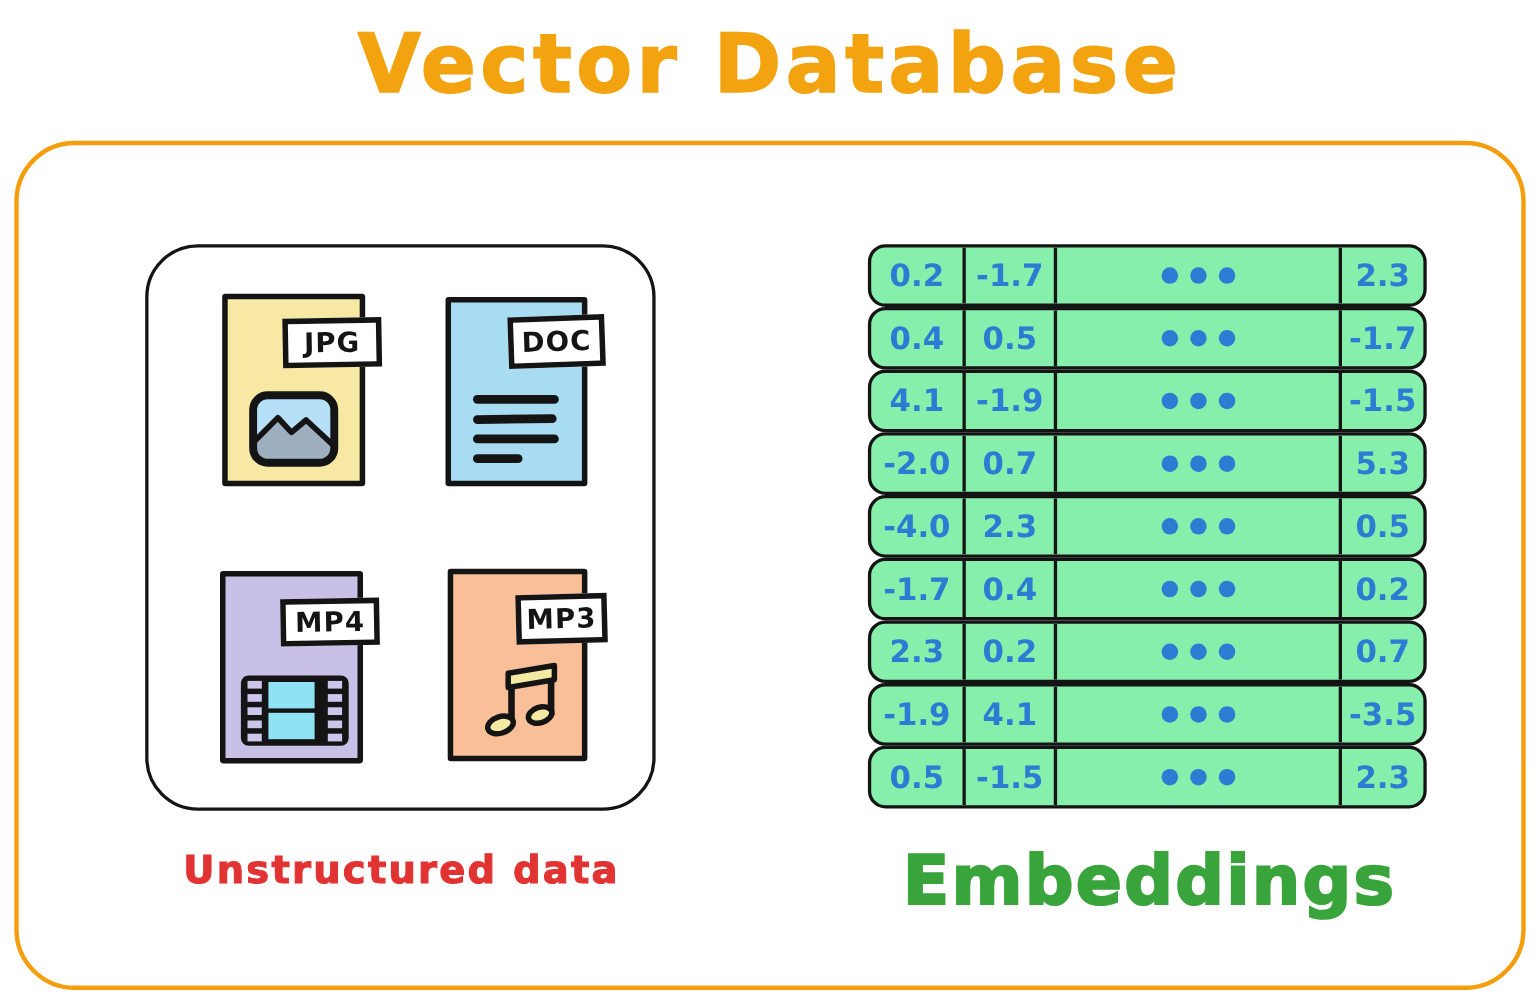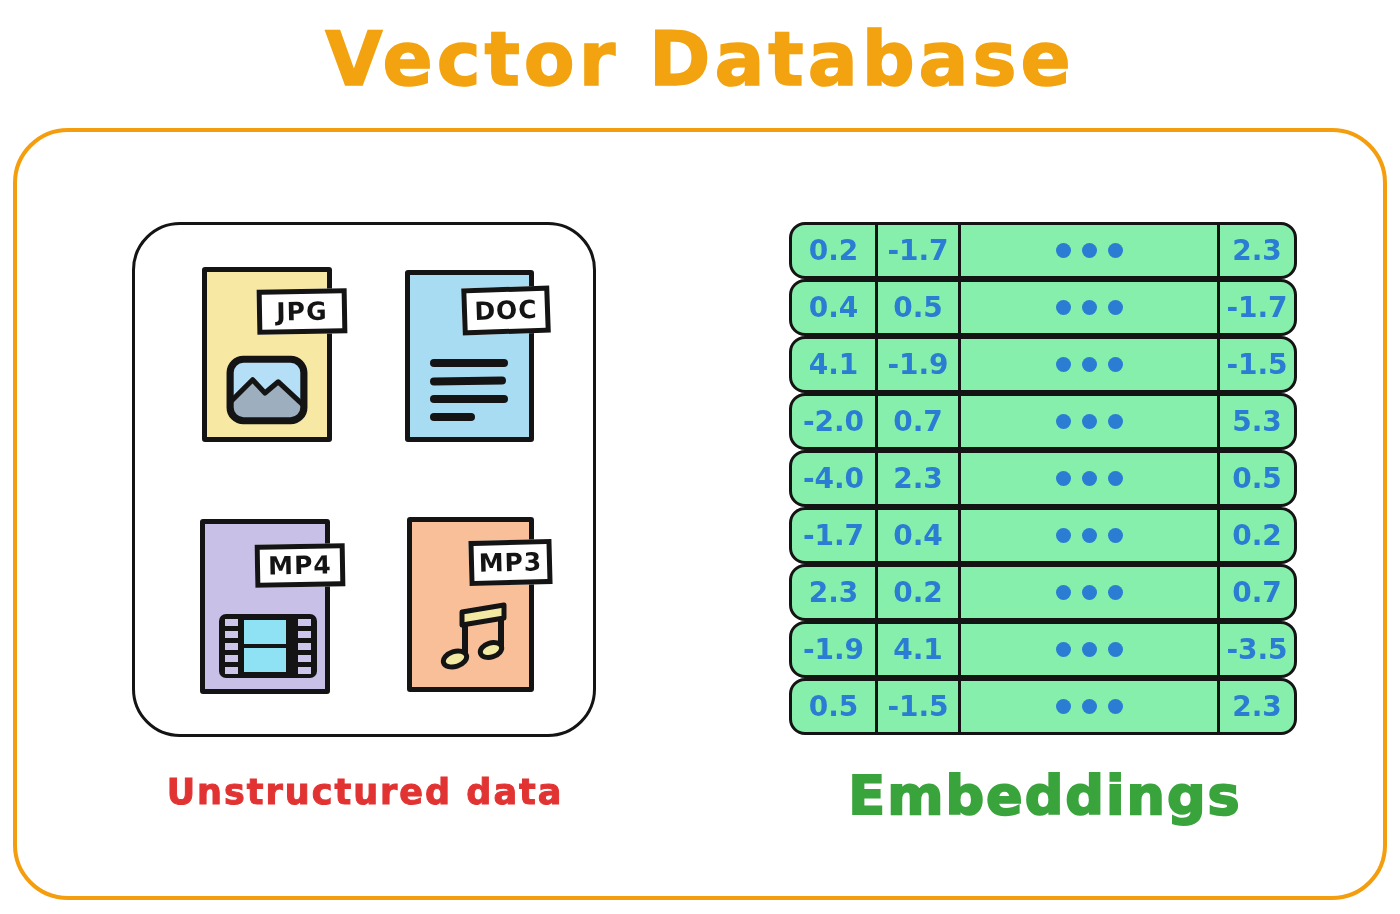--- a/index.html
+++ b/index.html
@@ -93,21 +93,21 @@
     left: 78px; top: 640px;          
     width: 540px;
     font-size: 35px;
     letter-spacing: 2px;
     color: #E23333;
     -webkit-text-stroke: 1px #E23333;
   }
   .caption-green {
     left: 776px; top: 632px;         
     width: 504px;
-    font-size: 54px;
+    font-size: 62px;
     letter-spacing: 2px;
     color: #3AA43C;
     -webkit-text-stroke: 2px #3AA43C;
   }
 
   
   .etable {
     position: absolute;
     left: 772px; top: 90px;          
     width: 508px;

